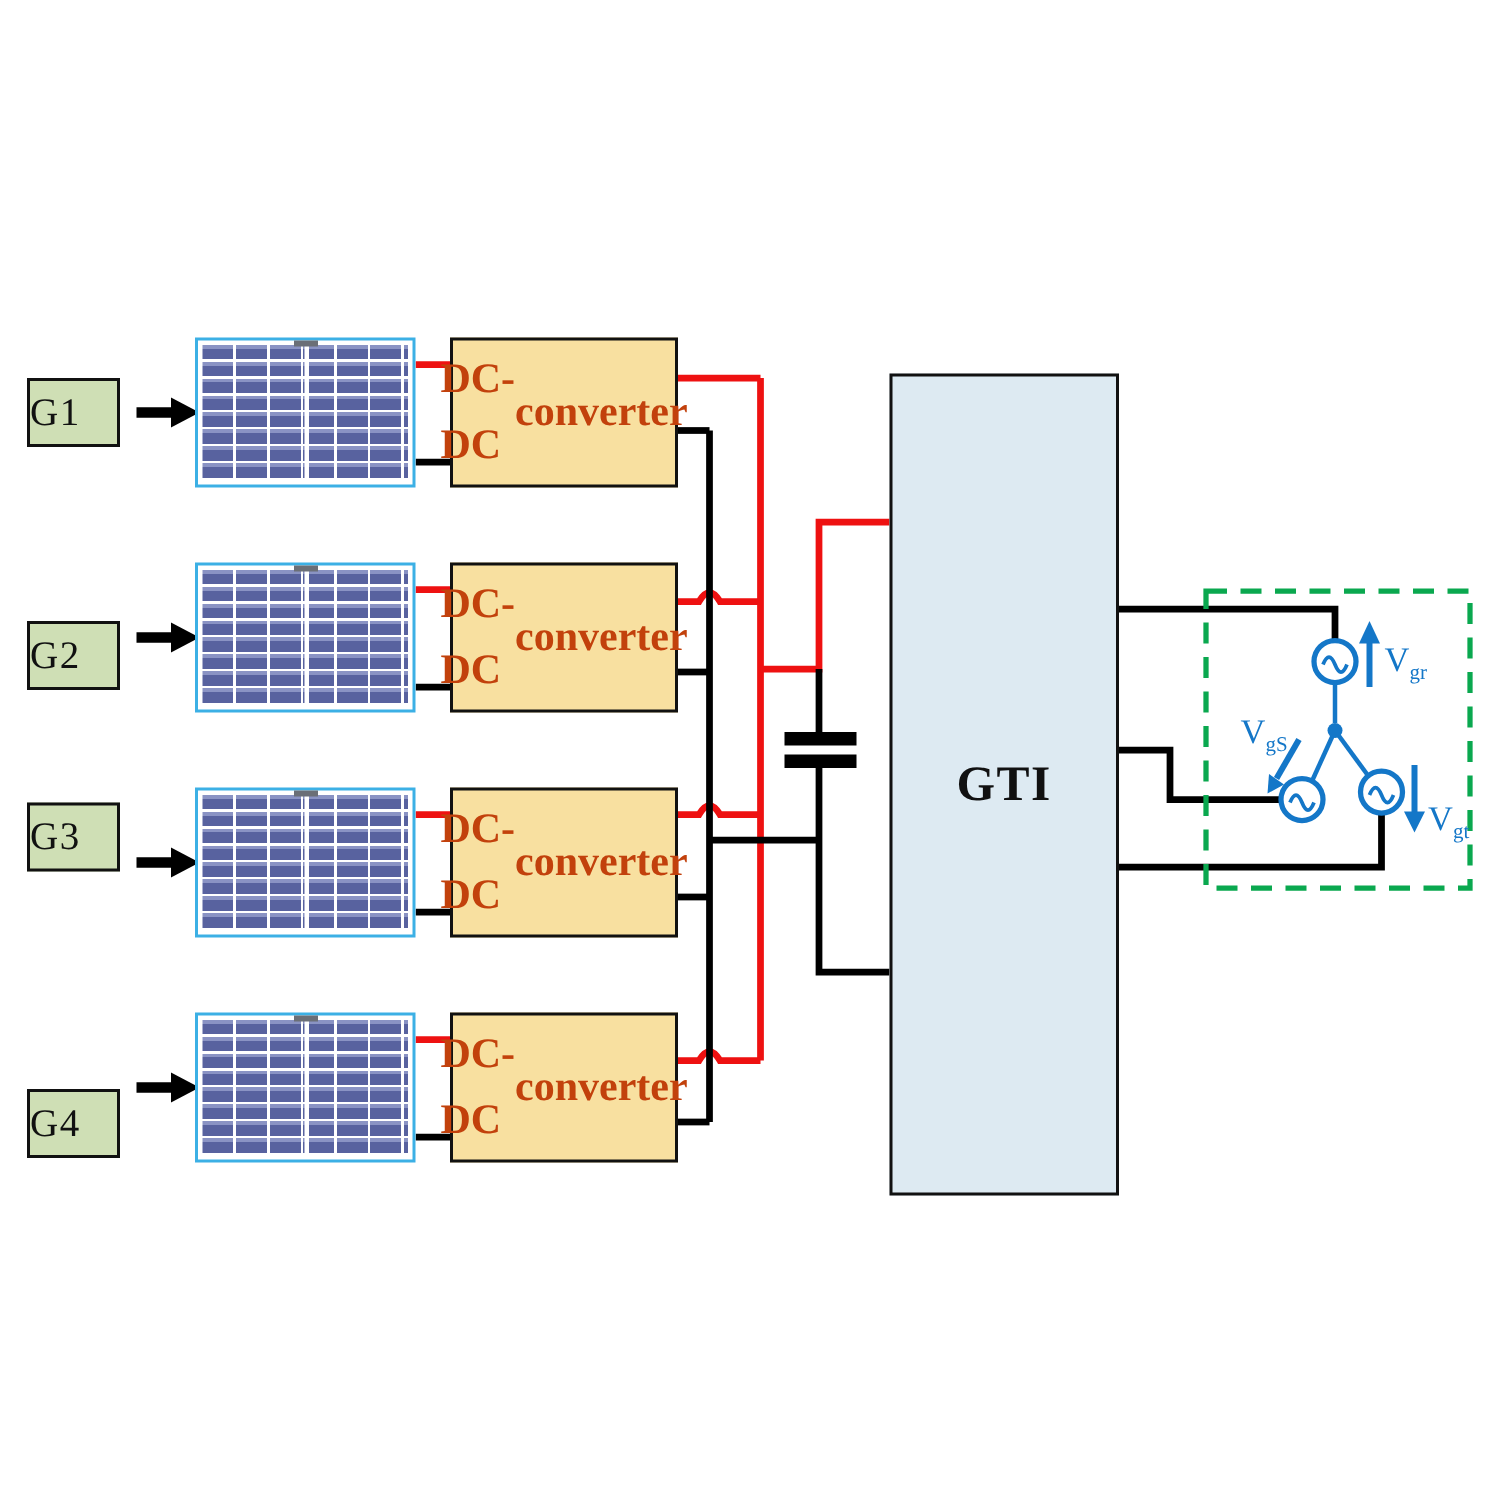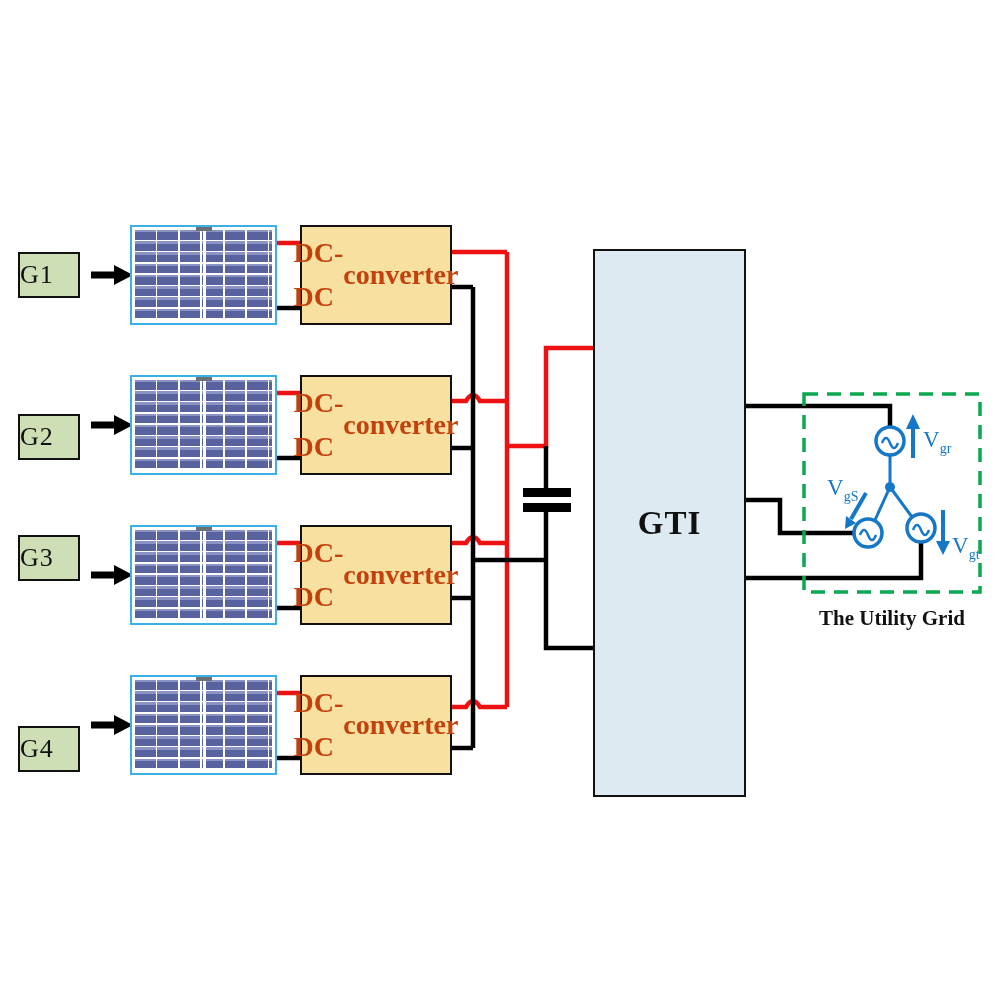--- a/index.html
+++ b/index.html
@@ -216,15 +216,14 @@
   <div class="vlabel" style="left:923px;top:428px">
     <span>V</span><sub>gr</sub>
   </div>
   <div class="vlabel" style="left:827px;top:476px">
     <span>V</span><sub>gS</sub>
   </div>
   <div class="vlabel" style="left:952px;top:534px">
     <span>V</span><sub>gt</sub>
   </div>
 
-  <div class="grid-title">The Utility Grid</div>
 
 </div>
 
 </body></html>

